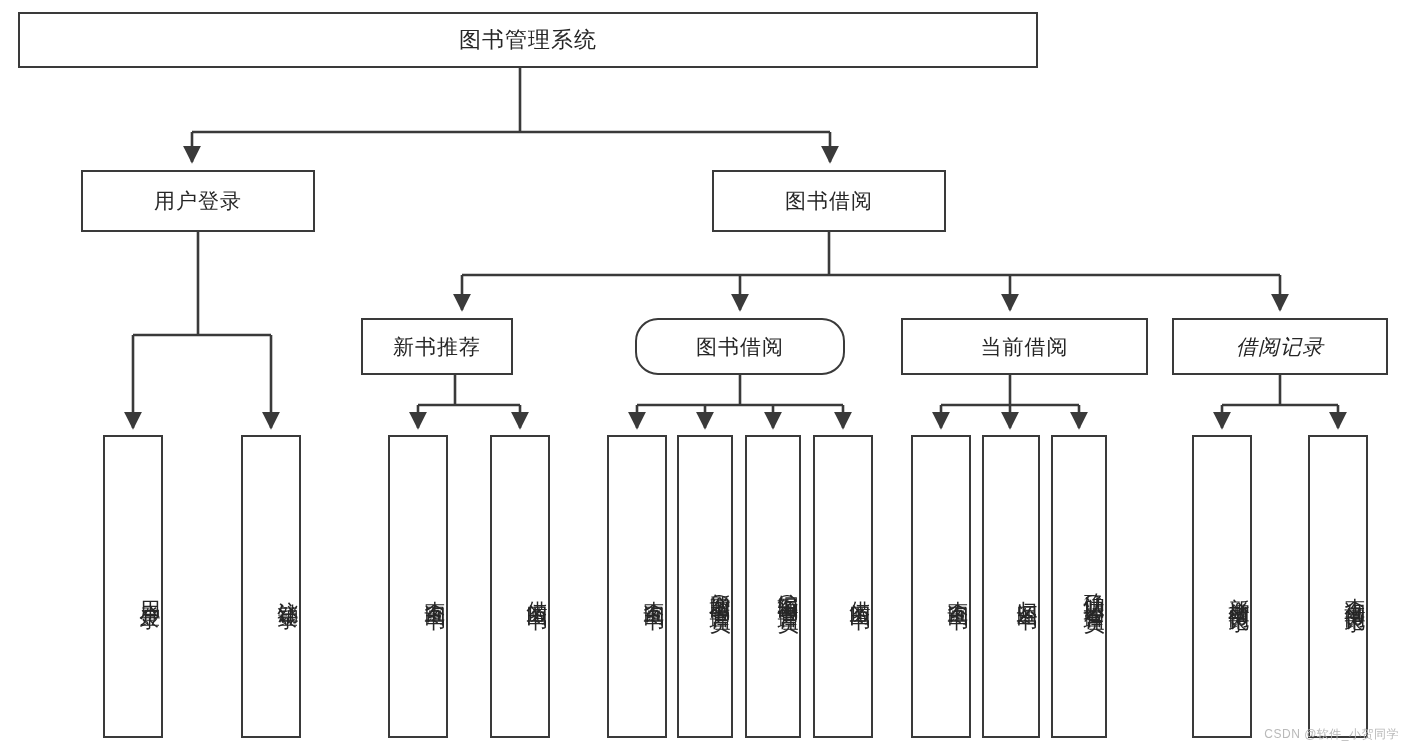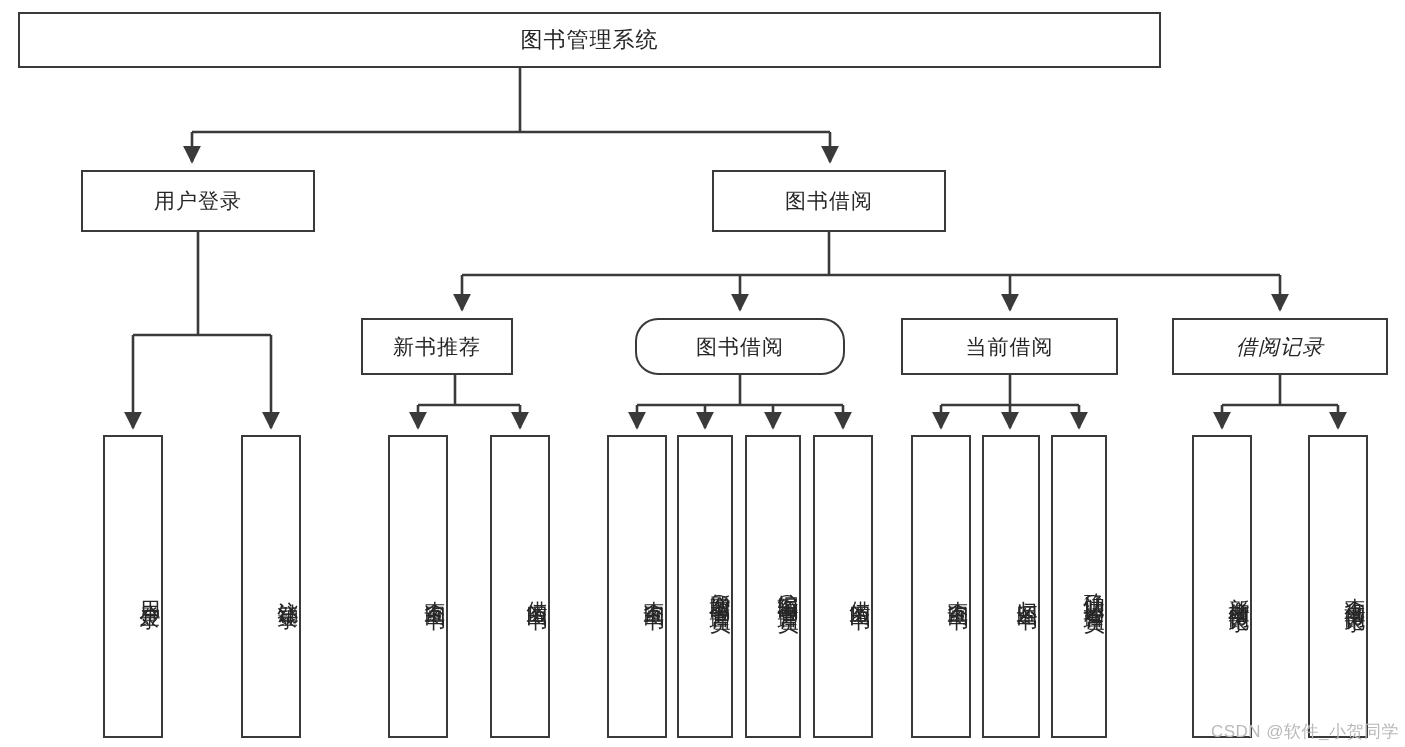--- a/index.html
+++ b/index.html
@@ -9,21 +9,21 @@
   svg.wires{position:absolute;left:0;top:0;width:1405px;height:747px;}
   .node{position:absolute;box-sizing:border-box;background:#ffffff;
         border:2.5px solid #3a3a3a;display:flex;align-items:center;
         justify-content:center;color:#262626;}
   .node.h{font-size:21px;letter-spacing:1px;}
   .node.v{writing-mode:vertical-rl;text-orientation:upright;
           font-size:21px;letter-spacing:3px;line-height:1;padding-top:6px;
           align-items:flex-start;justify-content:center;}
   .node.v.tall{align-items:flex-start;}
   #root-node{font-size:22px;}
-  #watermark{position:absolute;right:6px;bottom:4px;font-size:17px;
+  #watermark{position:absolute;right:6px;bottom:4px;font-size:12px;
              color:#b9b9b9;letter-spacing:0.5px;white-space:nowrap;}
 </style>
 </head>
 <body>
 
 <div id="diagram-root">
 
   <svg class="wires" viewBox="0 0 1405 747" xmlns="http://www.w3.org/2000/svg">
     <defs>
       <marker id="arrow" viewBox="0 0 10 10" refX="9" refY="5" markerWidth="7" markerHeight="7" orient="auto-start-reverse">
@@ -67,28 +67,28 @@
       <path d="M 1010 405 L 1010 428" marker-end="url(#arrow)"></path>
       <path d="M 1079 405 L 1079 428" marker-end="url(#arrow)"></path>
 
       <path d="M 1280 375 L 1280 405"></path>
       <path d="M 1222 405 L 1338 405"></path>
       <path d="M 1222 405 L 1222 428" marker-end="url(#arrow)"></path>
       <path d="M 1338 405 L 1338 428" marker-end="url(#arrow)"></path>
     </g>
   </svg>
 
-  <div class="node h" id="root-node" style="left:18px;top:12px;width:1143px;height:56px;">图书管理系统</div>
+  <div class="node h" id="root-node" style="left:18px;top:12px;width:1020px;height:56px;">图书管理系统</div>
 
   <div class="node h" style="left:81px;top:170px;width:234px;height:62px;">用户登录</div>
   <div class="node h" style="left:712px;top:170px;width:234px;height:62px;">图书借阅</div>
 
   <div class="node h" style="left:361px;top:318px;width:152px;height:57px;">新书推荐</div>
   <div class="node h" style="left:635px;top:318px;width:210px;height:57px;border-radius:23px;">图书借阅</div>
-  <div class="node h" style="left:901px;top:318px;width:217px;height:57px;">当前借阅</div>
+  <div class="node h" style="left:901px;top:318px;width:247px;height:57px;">当前借阅</div>
   <div class="node h" style="left:1172px;top:318px;width:216px;height:57px;font-style:italic;">借阅记录</div>
 
   <div class="node v" style="left:103px;top:435px;width:60px;height:303px;">用户登录</div>
   <div class="node v" style="left:241px;top:435px;width:60px;height:303px;">注销登录</div>
 
   <div class="node v" style="left:388px;top:435px;width:60px;height:303px;">查询图书</div>
   <div class="node v" style="left:490px;top:435px;width:60px;height:303px;">借阅图书</div>
 
   <div class="node v" style="left:607px;top:435px;width:60px;height:303px;">查询图书</div>
   <div class="node v tall" style="left:677px;top:435px;width:56px;height:303px;">新增图书（管理员）</div>

